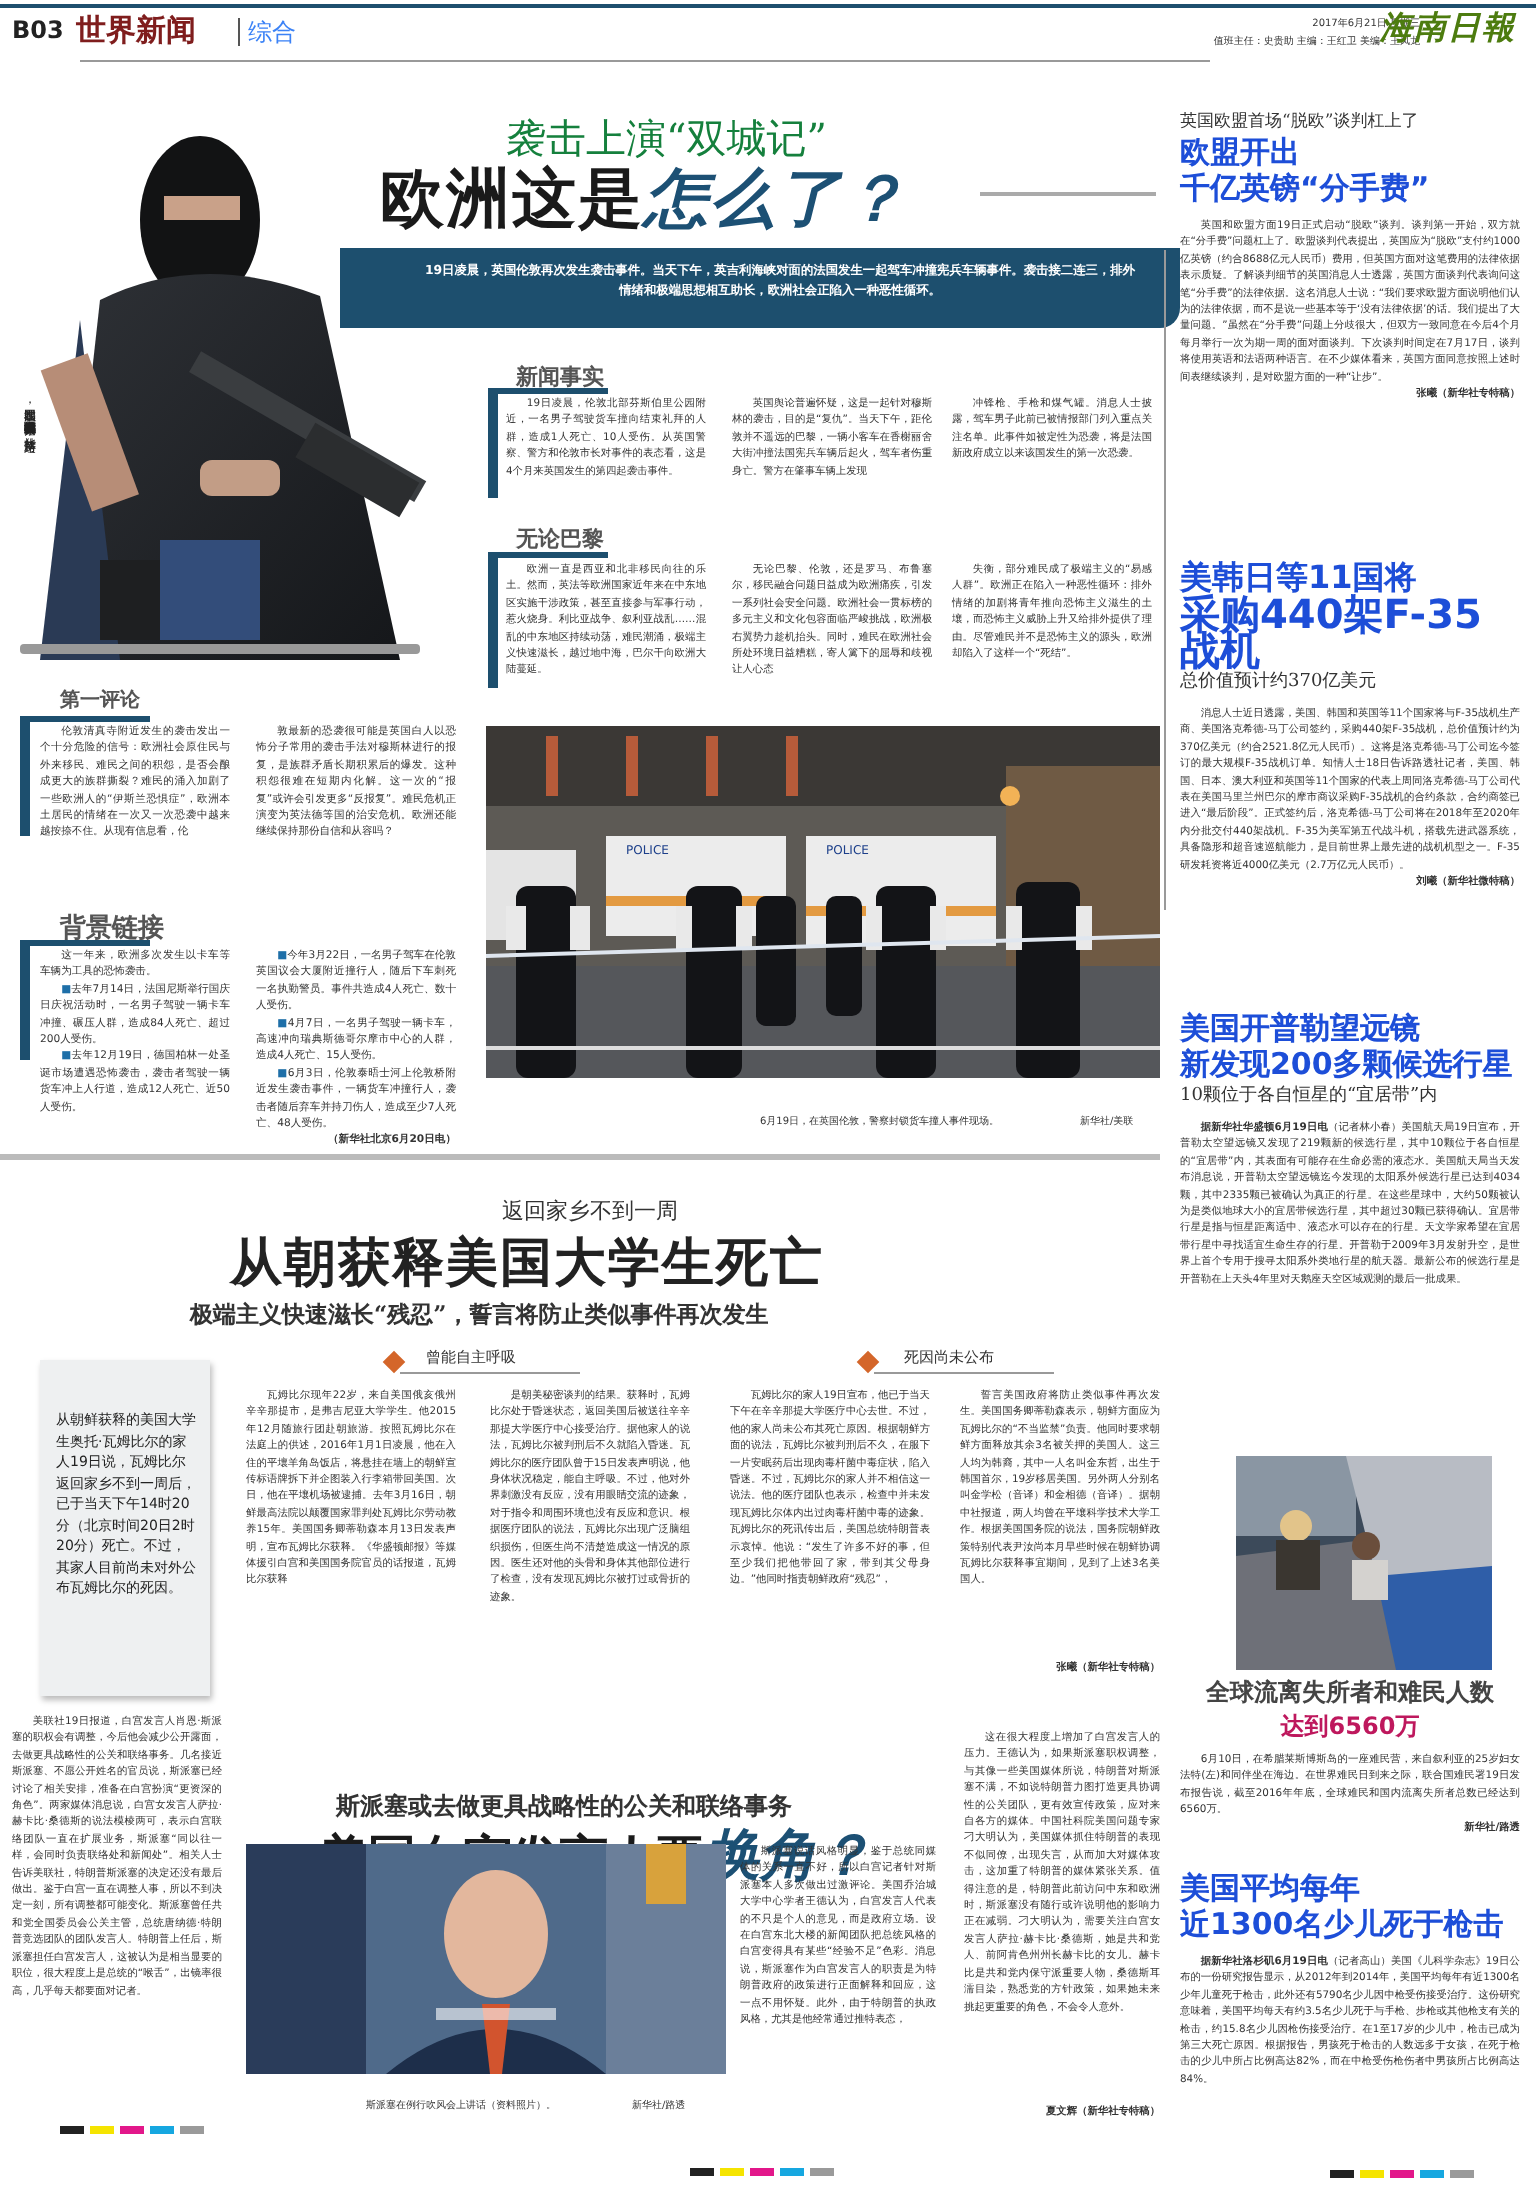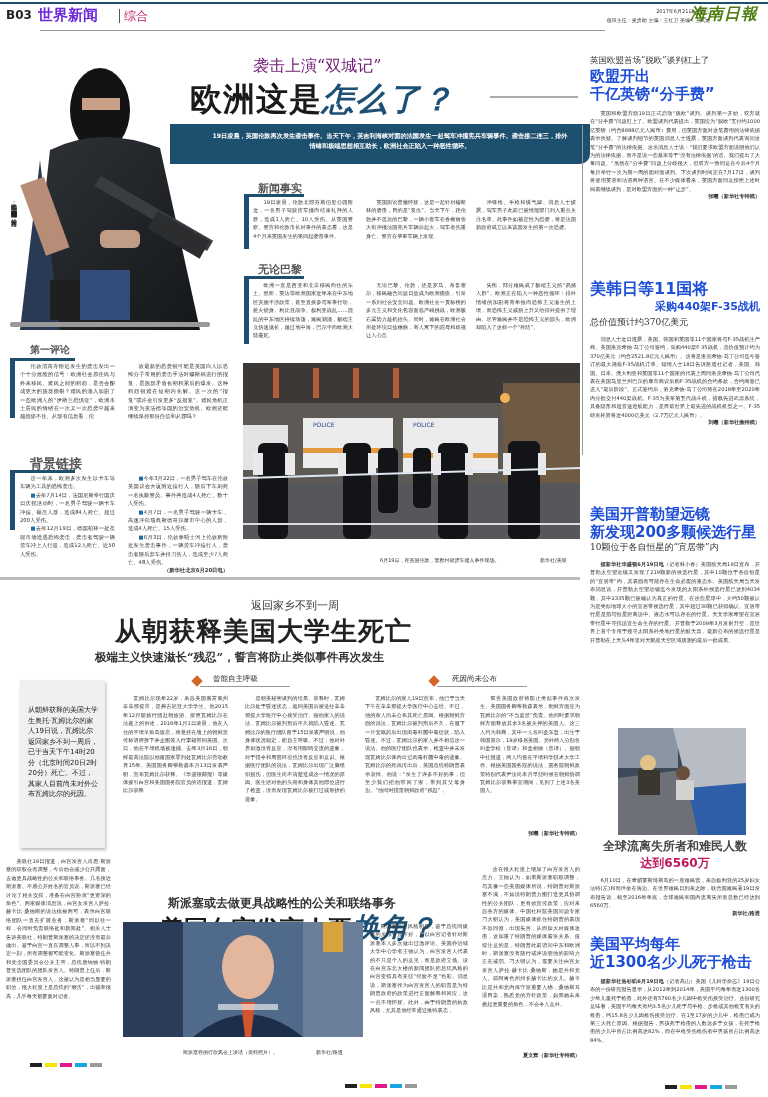--- a/index.html
+++ b/index.html
@@ -6,31 +6,31 @@
   html, body { width: 768px; height: 1097px; background: #fff; overflow: hidden; }
   body { position: relative; font-family: "DejaVu Sans", sans-serif; color: #222; }
   .abs { position: absolute; }
   .txt { font-size: 5.2px; line-height: 8.4px; color: #333; text-align: justify; text-indent: 2em; }
   .txt p { text-indent: 2em; }
   .serif { font-family: "DejaVu Serif", serif; }
 
   
   .topline { left: 0; top: 2px; width: 768px; height: 2px; background: #1d4f6e; }
   .page-no { left: 6px; top: 8px; font-size: 12px; font-weight: bold; color: #222; }
-  .section { left: 38px; top: 6px; font-size: 15px; font-weight: bold; color: #6d28d9; }
+  .section { left: 38px; top: 6px; font-size: 15px; font-weight: bold; color: #7f1d1d; }
   .section-sep { left: 119px; top: 9px; width: 1px; height: 14px; background: #555; }
-  .subsection { left: 124px; top: 8px; font-size: 12px; color: #be185d; }
+  .subsection { left: 124px; top: 8px; font-size: 12px; color: #3b82f6; }
   .header-rule { left: 40px; top: 30px; width: 565px; height: 1px; background: #999; }
   .date { left: 600px; top: 8px; font-size: 5px; color: #333; text-align: right; width: 110px; }
   .editors { left: 520px; top: 17px; font-size: 5px; color: #333; width: 190px; text-align: right; }
   .masthead { left: 690px; top: 4px; font-size: 16px; color: #4d7c0f; font-family: "DejaVu Serif", serif; font-style: italic; font-weight: bold; letter-spacing: 1px; }
 
   
   .hero-photo { left: 0; top: 30px; width: 230px; height: 300px; }
-  .kicker1 { left: 253px; top: 56px; font-size: 16px; color: #701a75; }
+  .kicker1 { left: 253px; top: 56px; font-size: 20px; color: #15803d; }
   .headline1 { left: 190px; top: 78px; font-size: 32px; font-weight: bold; color: #1a1a1a; letter-spacing: 1px; }
   .headline1 .hl { color: #1c5074; font-style: italic; }
   .headline1-rule { left: 490px; top: 96px; width: 88px; height: 2px; background: #aaa; }
   .deck-band { left: 170px; top: 124px; width: 420px; height: 40px; background: #1d4f6e; border-radius: 0 0 10px 0; }
   .deck-text { left: 210px; top: 131px; width: 360px; font-size: 6.2px; line-height: 9.5px; color: #fff; font-weight: bold; text-align: center; }
   .vcaption { left: 10px; top: 200px; writing-mode: vertical-rl; font-size: 6px; line-height: 9px; color: #222; height: 125px; }
 
   .subhead { font-size: 11px; font-weight: bold; color: #555; }
   .bar-accent { width: 5px; background: #1d4f6e; }
   .sub-rule { height: 3px; background: #1d4f6e; }
@@ -200,21 +200,21 @@
 <div class="abs right-col" style="top:55px;">
   <div class="r-kicker serif">英国欧盟首场“脱欧”谈判杠上了</div>
   <div class="r-head">欧盟开出</div>
   <div class="r-head">千亿英镑“分手费”</div>
   <div class="txt" style="margin-top:6px;">英国和欧盟方面19日正式启动“脱欧”谈判。谈判第一开始，双方就在“分手费”问题杠上了。欧盟谈判代表提出，英国应为“脱欧”支付约1000亿英镑（约合8688亿元人民币）费用，但英国方面对这笔费用的法律依据表示质疑。了解谈判细节的英国消息人士透露，英国方面谈判代表询问这笔“分手费”的法律依据。这名消息人士说：“我们要求欧盟方面说明他们认为的法律依据，而不是说一些基本等于‘没有法律依据’的话。我们提出了大量问题。”虽然在“分手费”问题上分歧很大，但双方一致同意在今后4个月每月举行一次为期一周的面对面谈判。下次谈判时间定在7月17日，谈判将使用英语和法语两种语言。在不少媒体看来，英国方面同意按照上述时间表继续谈判，是对欧盟方面的一种“让步”。</div>
   <div class="byline">张曦（新华社专特稿）</div>
 </div>
 
 <div class="abs right-col" style="top:280px;">
   <div class="r-head" style="font-size:16px;">美韩日等11国将</div>
-  <div class="r-head" style="font-size:11px;text-align:right;">采购440架F-35战机</div>
+  <div class="r-head" style="font-size:20px;">采购440架F-35战机</div>
   <div class="r-sub serif">总价值预计约370亿美元</div>
   <div class="txt" style="margin-top:6px;">消息人士近日透露，美国、韩国和英国等11个国家将与F-35战机生产商、美国洛克希德-马丁公司签约，采购440架F-35战机，总价值预计约为370亿美元（约合2521.8亿元人民币）。这将是洛克希德-马丁公司迄今签订的最大规模F-35战机订单。知情人士18日告诉路透社记者，美国、韩国、日本、澳大利亚和英国等11个国家的代表上周同洛克希德-马丁公司代表在美国马里兰州巴尔的摩市商议采购F-35战机的合约条款，合约商签已进入“最后阶段”。正式签约后，洛克希德-马丁公司将在2018年至2020年内分批交付440架战机。F-35为美军第五代战斗机，搭载先进武器系统，具备隐形和超音速巡航能力，是目前世界上最先进的战机机型之一。F-35研发耗资将近4000亿美元（2.7万亿元人民币）。</div>
   <div class="byline">刘曦（新华社微特稿）</div>
 </div>
 
 <div class="abs right-col" style="top:505px;">
   <div class="r-head">美国开普勒望远镜</div>
   <div class="r-head">新发现200多颗候选行星</div>
   <div class="r-sub serif">10颗位于各自恒星的“宜居带”内</div>
   <div class="txt" style="margin-top:6px;">

